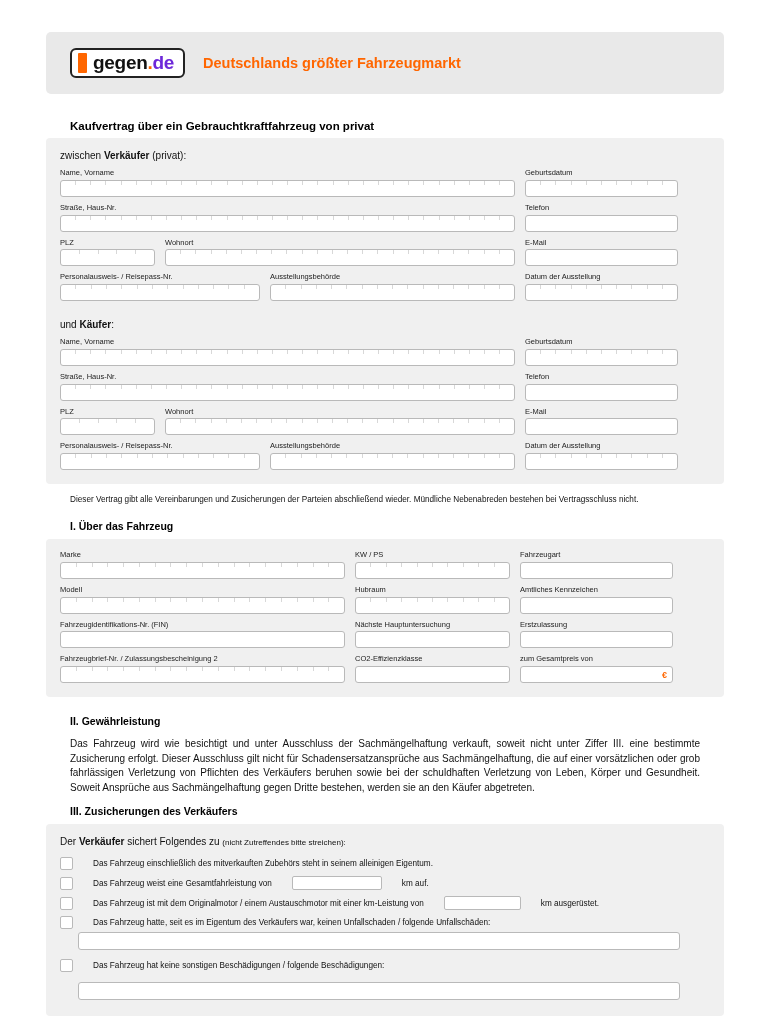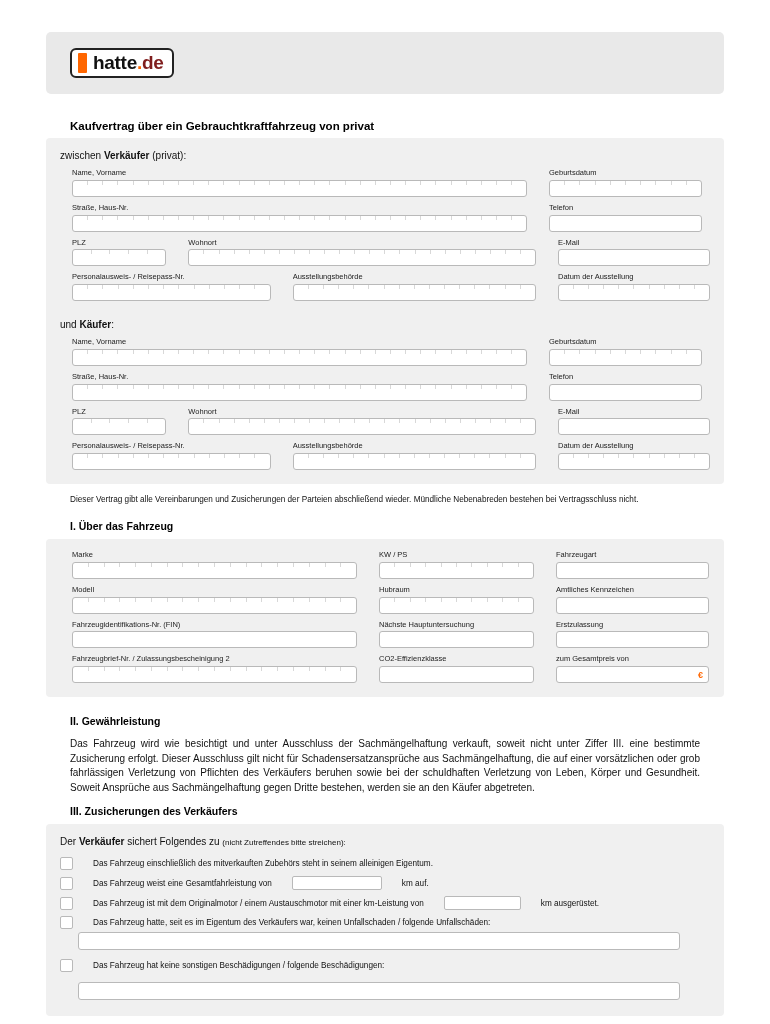--- a/index.html
+++ b/index.html
@@ -52,21 +52,21 @@
   .logo-text {
     font-size: 19px;
     font-weight: bold;
     letter-spacing: -0.3px;
     color: #111;
     line-height: 1;
     position: relative;
     top: -1px;
   }
   .logo-text .dot { color: #ff6600; }
-  .logo-text .de { color: #7f1d1d; }
+  .logo-text .de { color: #6d28d9; }
   .header-claim {
     margin-left: 18px;
     color: #ff6600;
     font-size: 14.5px;
     font-weight: bold;
   }
 
   
   h1.doc-title {
     font-size: 11.5px;
@@ -94,21 +94,21 @@
     color: #111;
   }
   .panel-head b { font-weight: bold; margin-top: 36px; }
 
   
   .row {
     display: flex;
     gap: 10px;
     margin-bottom: 7px;
   }
-  .field { display: flex; flex-direction: column; margin-left: 12px; }
+  .field { display: flex; flex-direction: column; }
   .field-label {
     font-size: 7.5px;
     color: #222;
     margin-bottom: 2.5px;
     line-height: 1.1;
     white-space: nowrap;
     overflow: hidden;
   }
   .boxline {
     height: 17px;
@@ -210,22 +210,23 @@
   }
 </style>
 </head>
 <body>
 
 <div class="page">
 
   <div class="header-bar">
     <div class="logo">
       <div class="logo-mark"></div>
-      <div class="logo-text"><span>hatte</span><span class="dot">.</span><span class="de">de</span></div>
-    </div>
+      <div class="logo-text"><span>gegen</span><span class="dot">.</span><span class="de">de</span></div>
+    </div>
+    <div class="header-claim">Deutschlands größter Fahrzeugmarkt</div>
   </div>
 
   <h1 class="doc-title">Kaufvertrag über ein Gebrauchtkraftfahrzeug von privat</h1>
 
   <div class="panel">
     <div class="panel-head"><span>zwischen </span><b>Verkäufer</b><span> (privat):</span></div>
 
     <div class="row">
       <div class="field col-left">
         <div class="field-label">Name, Vorname</div>

